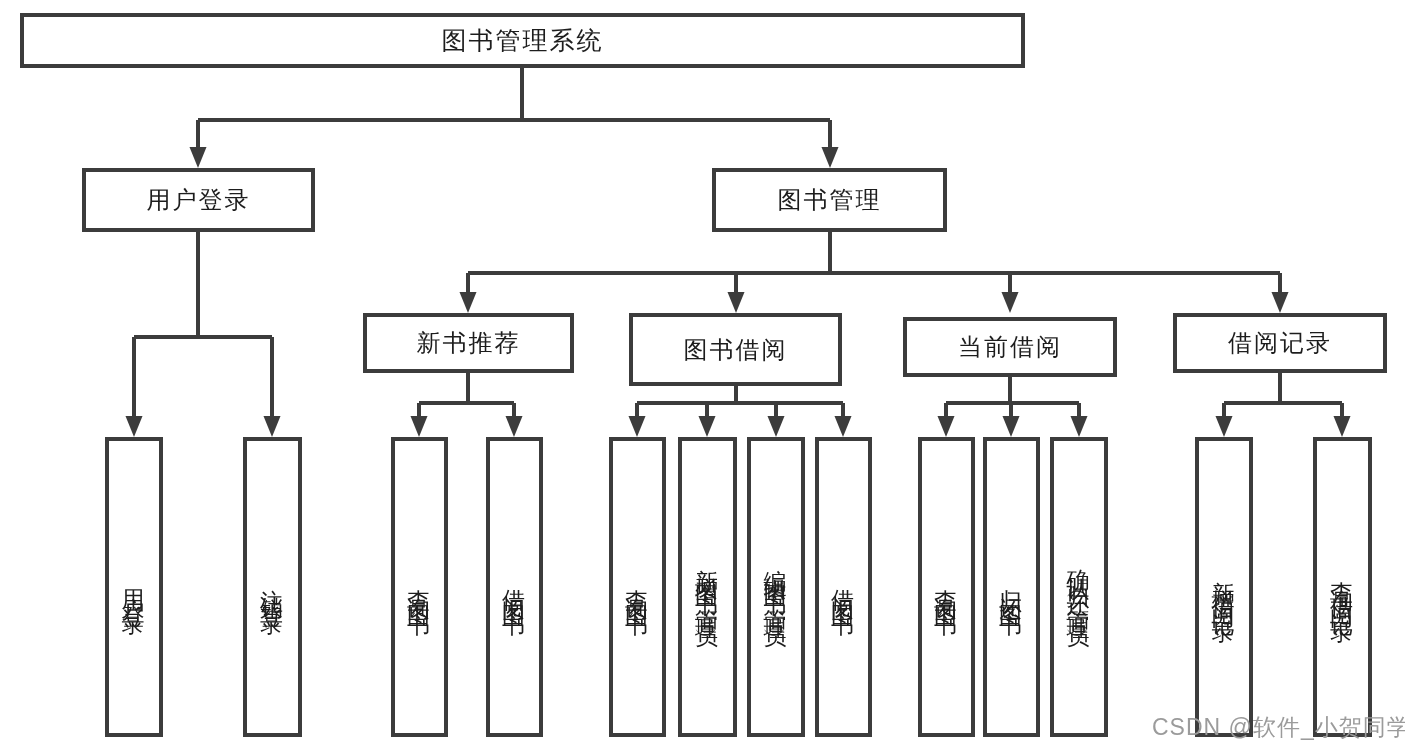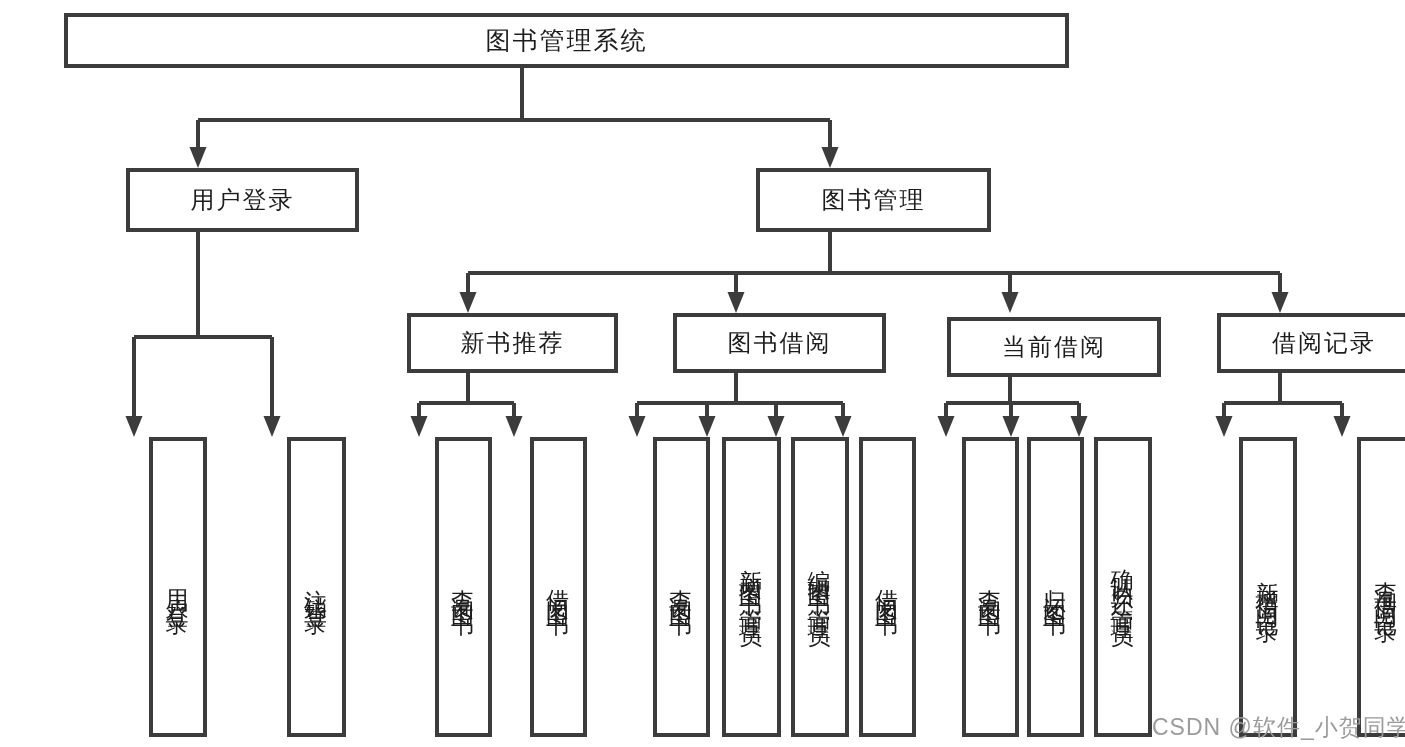--- a/index.html
+++ b/index.html
@@ -21,21 +21,20 @@
     box-sizing: border-box;
     background: #ffffff;
     border: 4px solid #3c3c3c;
     color: #1d1d1d;
     display: flex;
     align-items: center;
     justify-content: center;
     font-size: 24px;
     letter-spacing: 2px;
     white-space: nowrap;
-    margin-left: 44px;
   }
   .node.root { font-size: 25px; }
   .node.v {
     writing-mode: vertical-rl;
     text-orientation: mixed;
     font-size: 23px;
     letter-spacing: 8px;
     white-space: normal;
   }
   #watermark {
@@ -92,21 +91,21 @@
       <polygon points="1333.5,416 1350.5,416 1342,437"></polygon>
     </g>
   </svg>
 
   <div class="node root" style="left:20px; top:13px; width:1005px; height:55px">图书管理系统</div>
 
   <div class="node" style="left:82px; top:168px; width:233px; height:64px">用户登录</div>
   <div class="node" style="left:363px; top:313px; width:211px; height:60px">新书推荐</div>
 
   <div class="node" style="left:712px; top:168px; width:235px; height:64px">图书管理</div>
-  <div class="node" style="left:629px; top:313px; width:213px; height:60px">图书借阅</div>
+  <div class="node" style="left:629px; top:313px; width:213px; height:73px">图书借阅</div>
   <div class="node" style="left:903px; top:317px; width:214px; height:60px">当前借阅</div>
   <div class="node" style="left:1173px; top:313px; width:214px; height:60px">借阅记录</div>
 
   <div class="node v" style="left:105px; top:437px; width:58px; height:300px">用户登录</div>
   <div class="node v" style="left:243px; top:437px; width:59px; height:300px">注销登录</div>
 
   <div class="node v" style="left:391px; top:437px; width:57px; height:300px">查询图书</div>
   <div class="node v" style="left:486px; top:437px; width:57px; height:300px">借阅图书</div>
 
   <div class="node v" style="left:609px; top:437px; width:57px; height:300px">查询图书</div>

